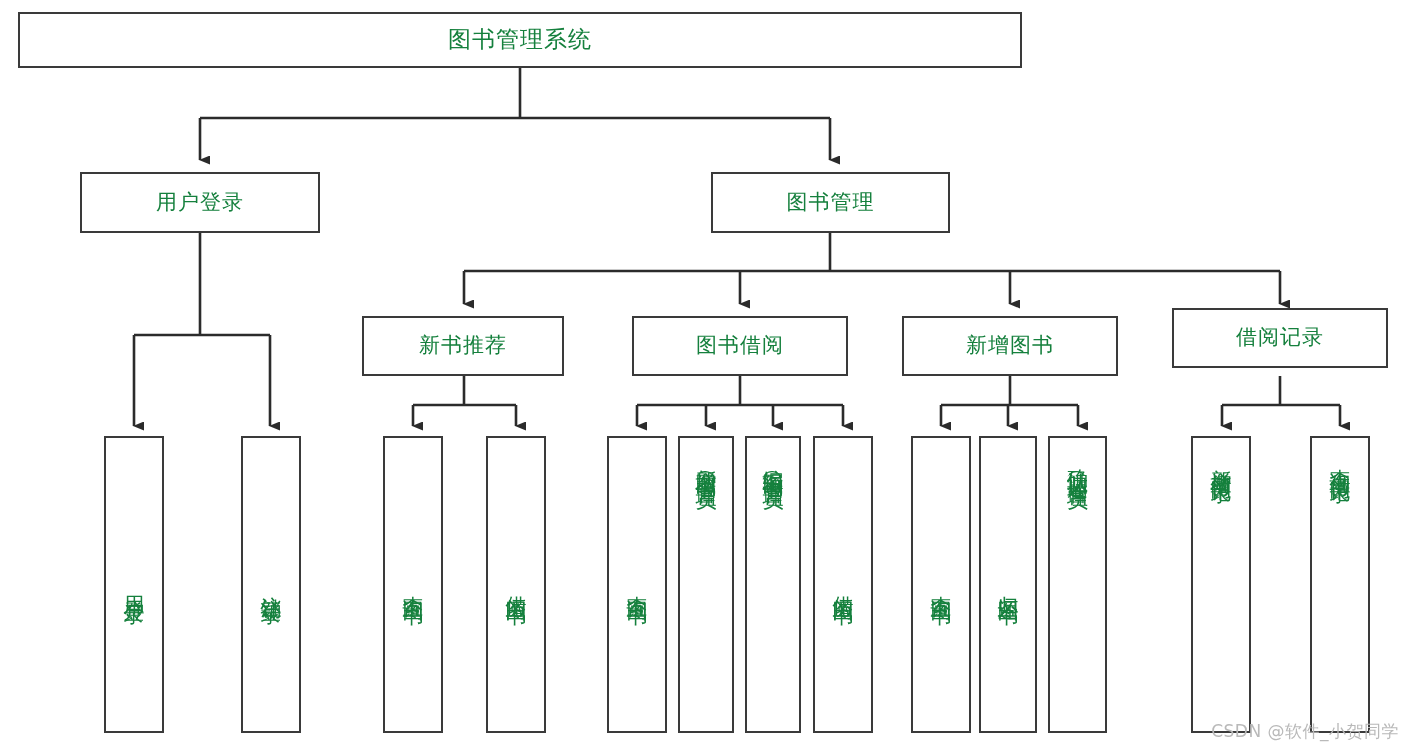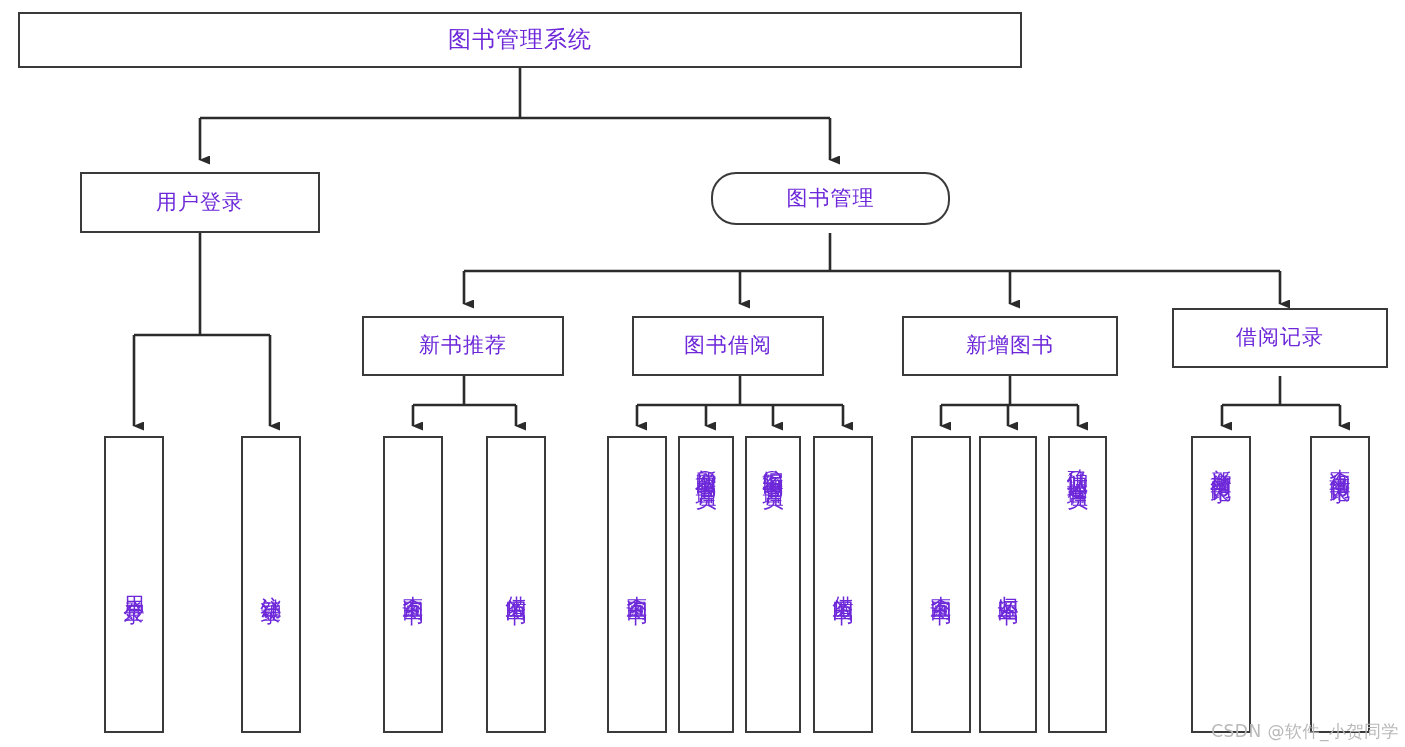--- a/index.html
+++ b/index.html
@@ -12,21 +12,21 @@
   svg.wires{position:absolute;left:0;top:0;width:1405px;height:747px;pointer-events:none;}
 
   .node{
     position:absolute;
     box-sizing:border-box;
     background:#ffffff;
     border:2px solid #3a3a3a;
     display:flex;
     align-items:center;
     justify-content:center;
-    color:#6d28d9;
+    color:#15803d;
     z-index:2;
   }
   .node .lbl{
     display:block;
     text-align:center;
     line-height:1.12;
     white-space:nowrap;
   }
 
   
@@ -115,29 +115,29 @@
   </svg>
 
   <div class="node h-node" id="n-root" style="left:18px;top:12px;width:1004px;height:56px;">
     <span class="lbl">图书管理系统</span>
   </div>
 
   <div class="node h-node" style="left:80px;top:172px;width:240px;height:61px;">
     <span class="lbl">用户登录</span>
   </div>
 
-  <div class="node h-node" style="left:711px;top:172px;width:239px;height:53px;border-radius:25px;">
+  <div class="node h-node" style="left:711px;top:172px;width:239px;height:61px;">
     <span class="lbl">图书管理</span>
   </div>
 
   <div class="node h-node" style="left:362px;top:316px;width:202px;height:60px;">
     <span class="lbl">新书推荐</span>
   </div>
 
-  <div class="node h-node" style="left:632px;top:316px;width:192px;height:60px;">
+  <div class="node h-node" style="left:632px;top:316px;width:216px;height:60px;">
     <span class="lbl">图书借阅</span>
   </div>
 
   <div class="node h-node" style="left:902px;top:316px;width:216px;height:60px;">
     <span class="lbl">新增图书</span>
   </div>
 
   <div class="node h-node" style="left:1172px;top:308px;width:216px;height:60px;">
     <span class="lbl">借阅记录</span>
   </div>

